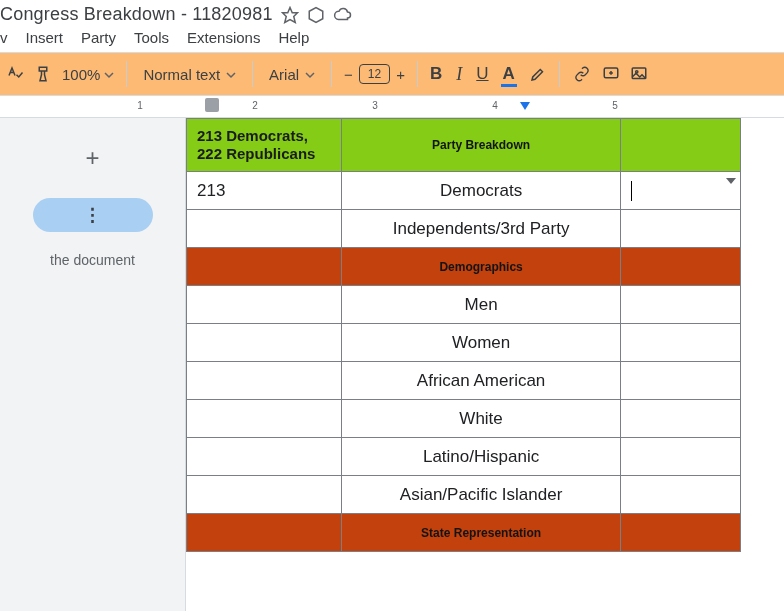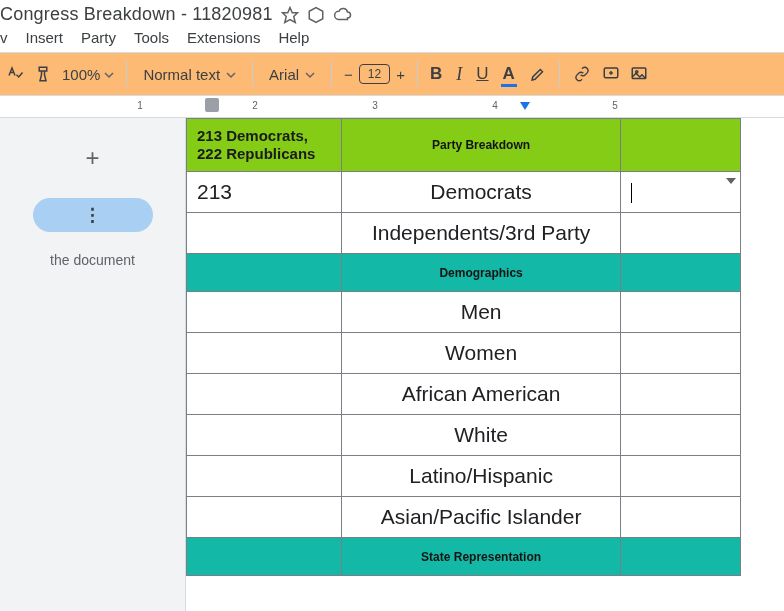--- a/index.html
+++ b/index.html
@@ -122,40 +122,40 @@
     overflow: hidden;
   }
   table.doc {
     border-collapse: collapse;
     width: 555px;
     margin-left: 0;
   }
   table.doc td {
     border: 1.5px solid #7a7f85;
     padding: 8px 10px;
-    font-size: 21px;
+    font-size: 17px;
     color: #202124;
     height: 38px;
     vertical-align: middle;
   }
   table.doc td.col-a { width: 155px; }
   table.doc td.col-b { width: 280px; text-align: center; }
   table.doc td.col-c { width: 120px; }
   tr.hdr td { background: #84cc16; margin-top: 48px; }
   tr.hdr td.col-a {
     font-family: "Arial Black", Arial, sans-serif;
     font-weight: 900; font-size: 15px; line-height: 1.2;
     color: #1b1b1b;
   }
   tr.hdr td.col-b, tr.section td.col-b {
     font-family: "Arial Black", Arial, sans-serif;
     font-weight: 700; font-size: 12px;
     color: #141414;
   }
-  tr.section td { background: #14b8a6; }
+  tr.section td { background: #c2410c; }
   .cursor {
     display:inline-block; width:1px; height:20px;
     background:#000; vertical-align:middle;
   }
   .dd-arrow {
     position:absolute; right:4px; top:6px;
     width:0;height:0;border-left:5px solid transparent;
     border-right:5px solid transparent;border-top:6px solid #5f6368;
   }
   td.col-c.active { position:relative; }

